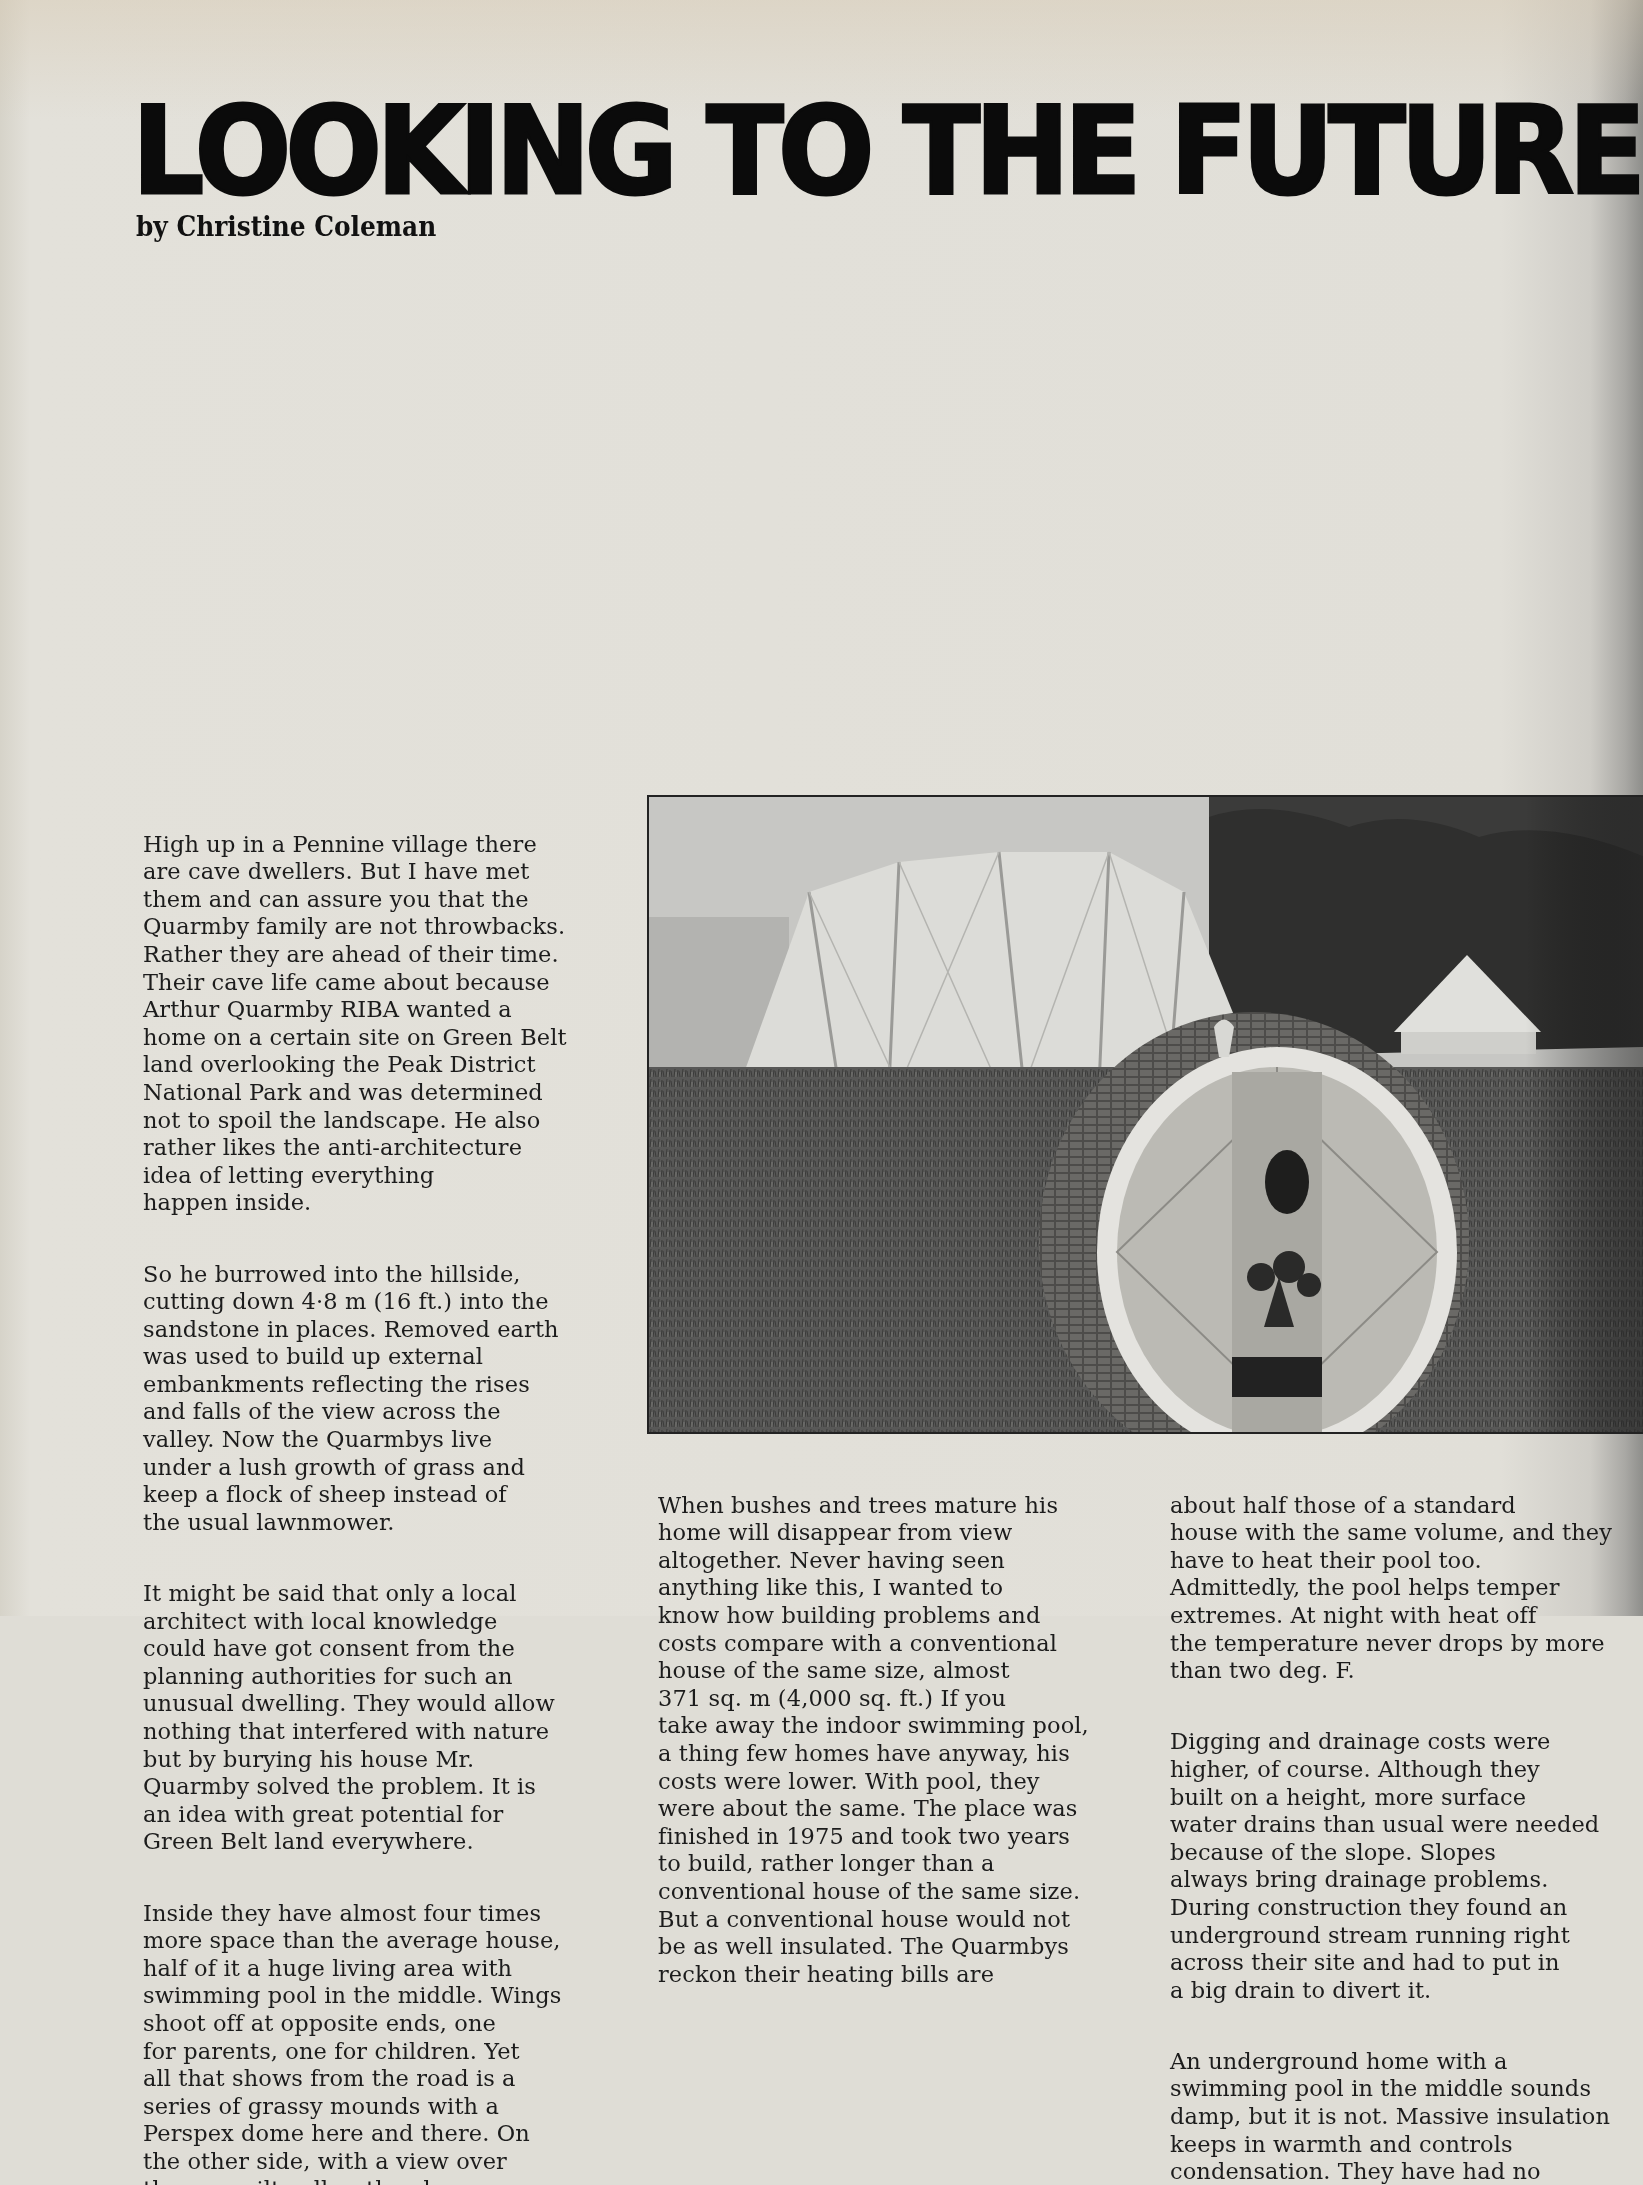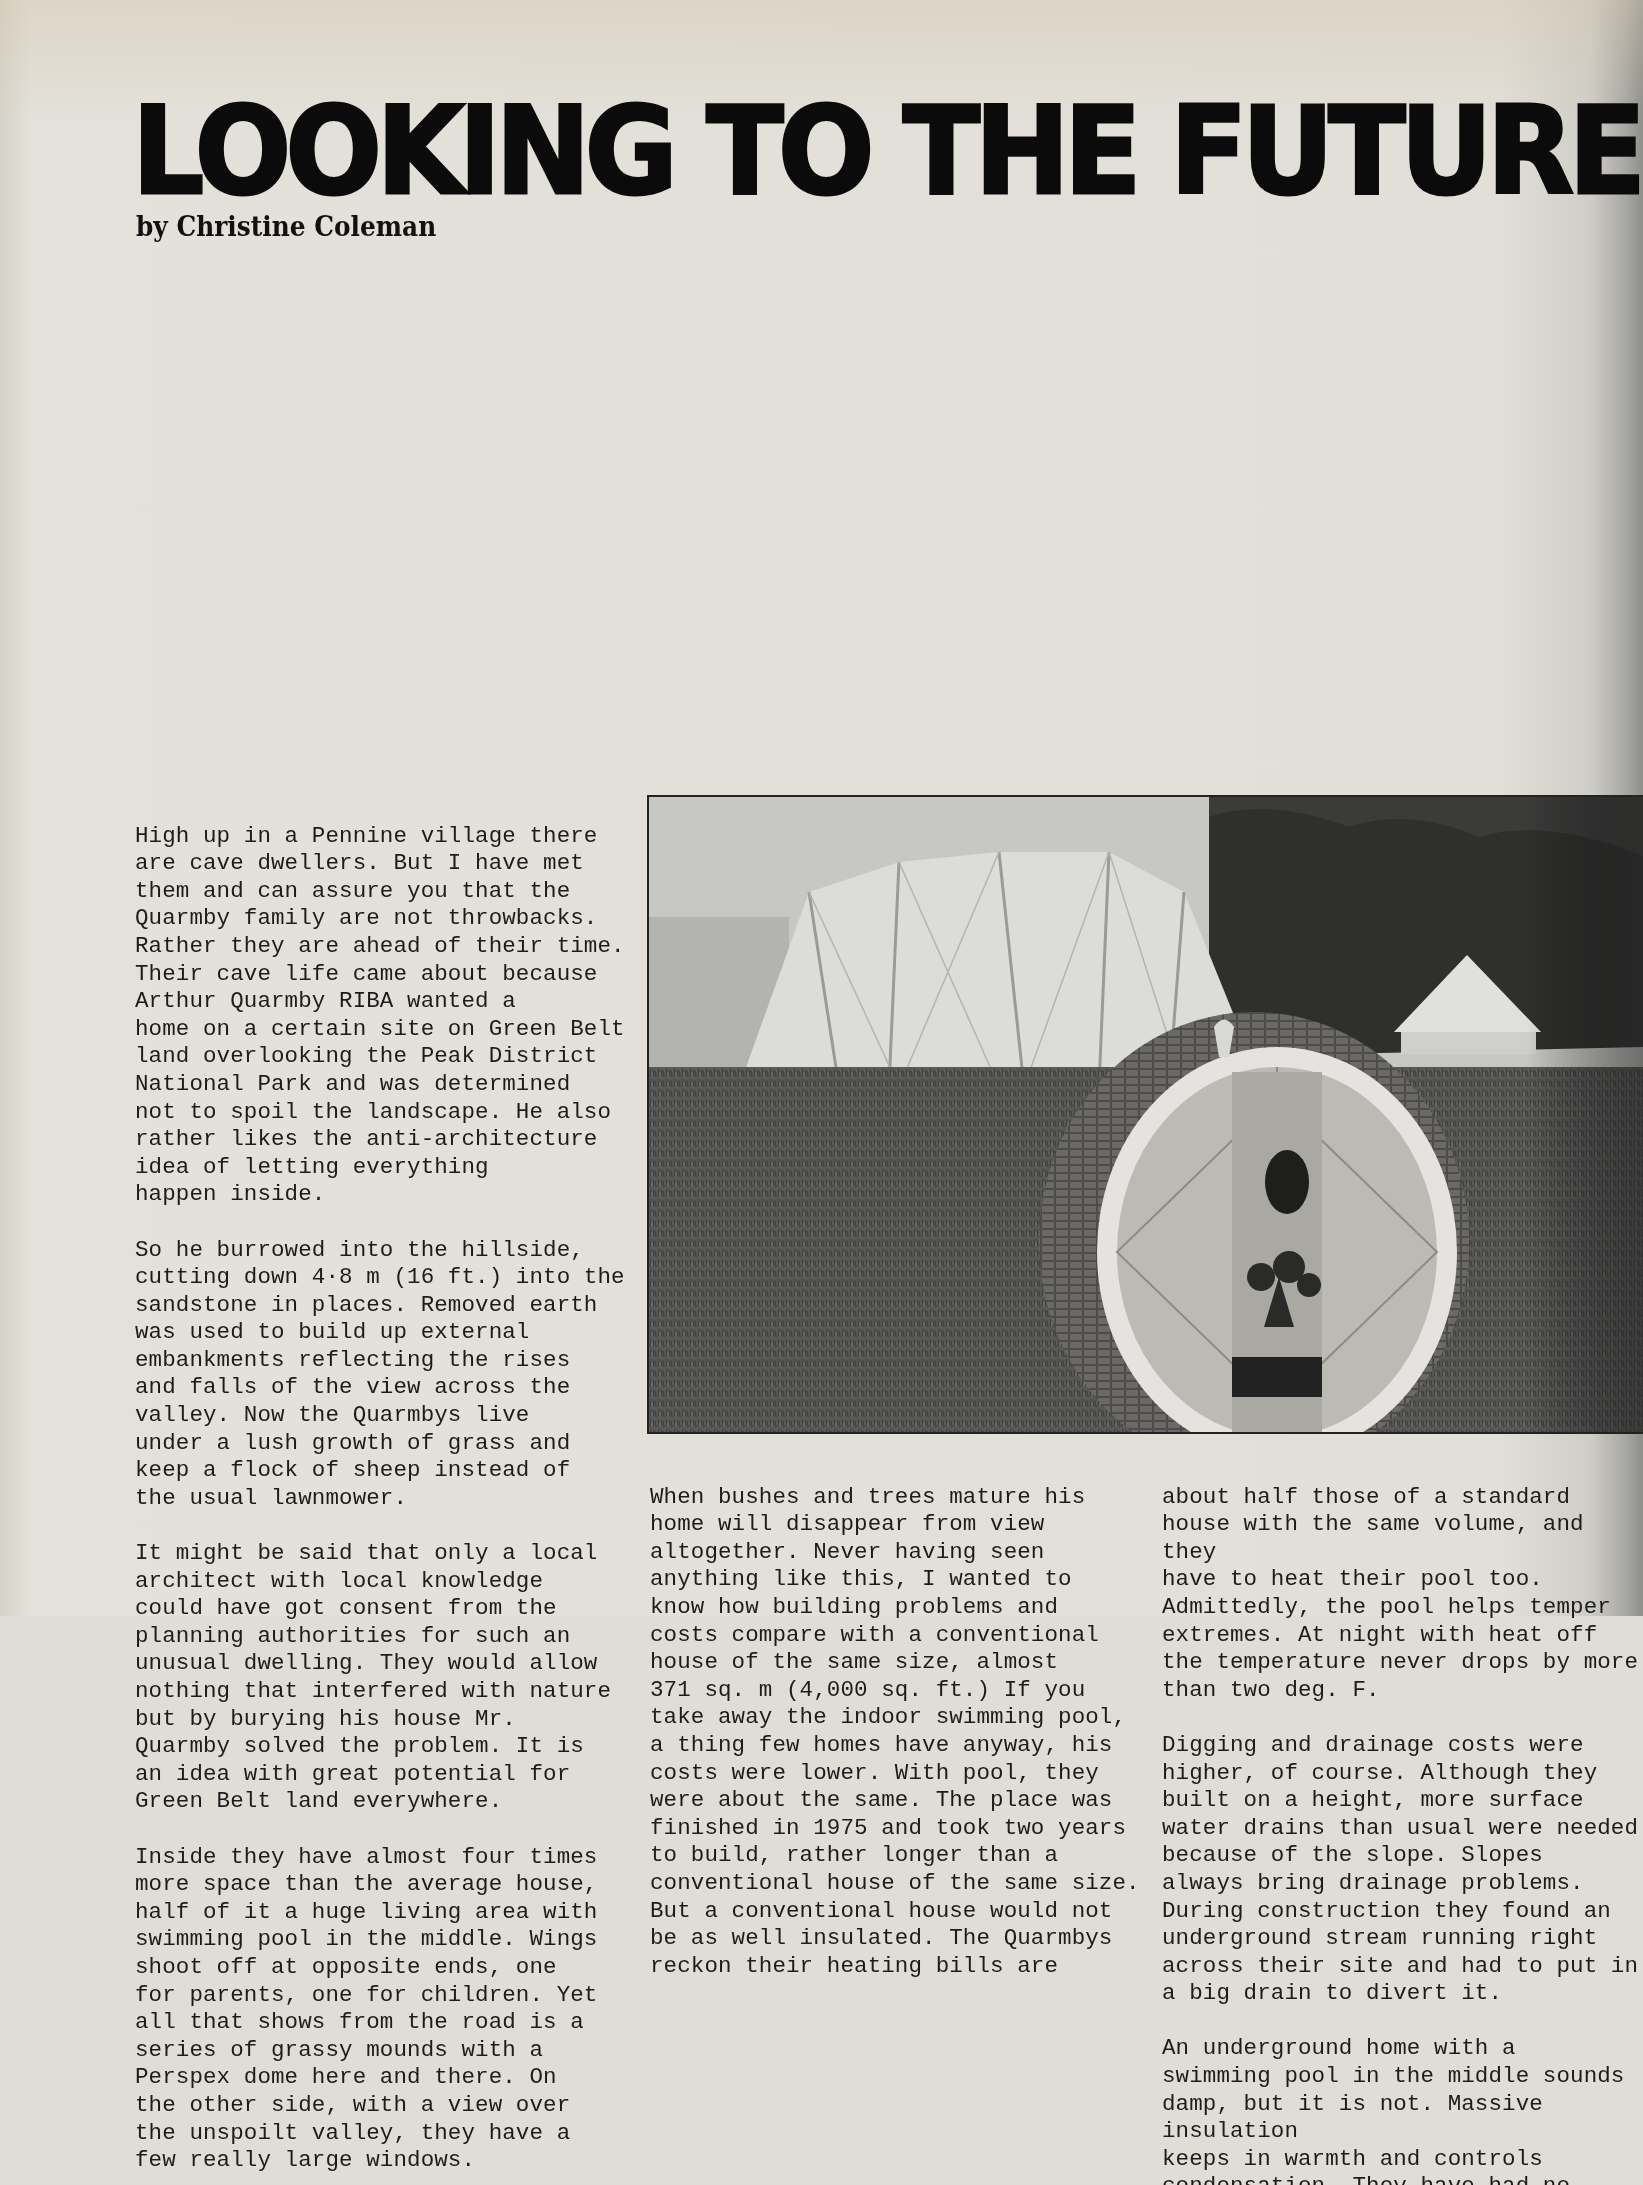--- a/index.html
+++ b/index.html
@@ -28,21 +28,21 @@
     .byline {
       position: absolute; left: 136px; top: 211px;
       font-family: "DejaVu Serif", serif; font-weight: bold;
       font-size: 27px; color: #111; white-space: nowrap;
       transform: scaleX(0.92); transform-origin: left top;
     }
     .col {
       position: absolute; font-size: 22.5px; line-height: 27.6px;
       white-space: pre-line; letter-spacing: 0.1px;
     }
-    .col p { margin: 0; font-family: Liberation Mono, monospace; }
+    .col p { margin: 8px; }
     .col1 { left: 135px; top: 795px; width: 505px; }
     .col2 { left: 650px; top: 1456px; width: 505px; }
     .col3 { left: 1162px; top: 1456px; width: 480px; }
     .photo {
       position: absolute; left: 647px; top: 795px; width: 996px; height: 635px;
       border: 2px solid #222; border-right: none; overflow: hidden;
       background: #6b6b68;
     }
     .photo svg { display: block; }
     .page-number {

